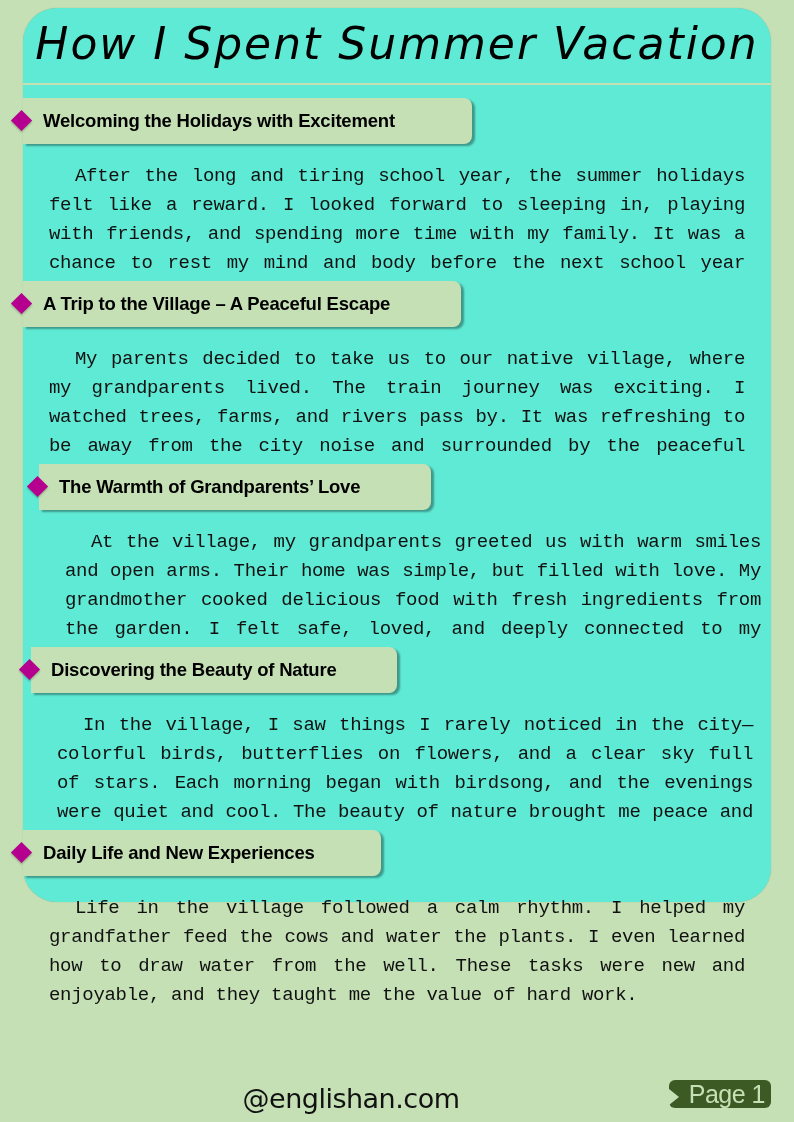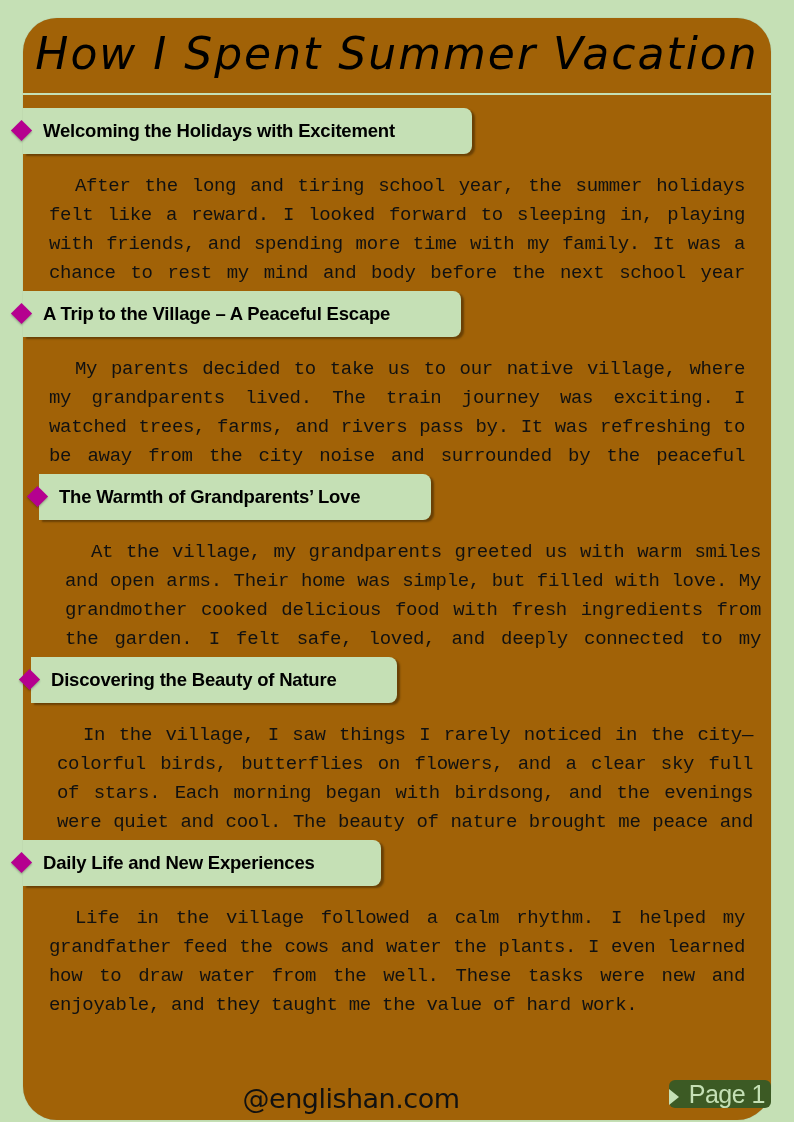--- a/index.html
+++ b/index.html
@@ -5,23 +5,23 @@
   html, body { margin: 0; padding: 0; }
   body {
     width: 794px; height: 1122px;
     background: #c5e0b5;
     position: relative;
     overflow: hidden;
     font-family: "Liberation Sans", sans-serif;
   }
   .card {
     position: absolute;
-    left: 23px; top: 18px;
-    width: 748px; height: 1102px;
-    background: #a16207;
+    left: 23px; top: 8px;
+    width: 748px; height: 894px;
+    background: #5eead4;
     border-radius: 34px 34px 34px 34px;
     box-shadow: 0 0 1px rgba(0,0,0,0.25);
   }
   .title-wrap {
     position: absolute;
     left: 0; top: 0; width: 748px; height: 76px;
     text-align: center;
   }
   .title {
     font-family: "DejaVu Sans", sans-serif;

